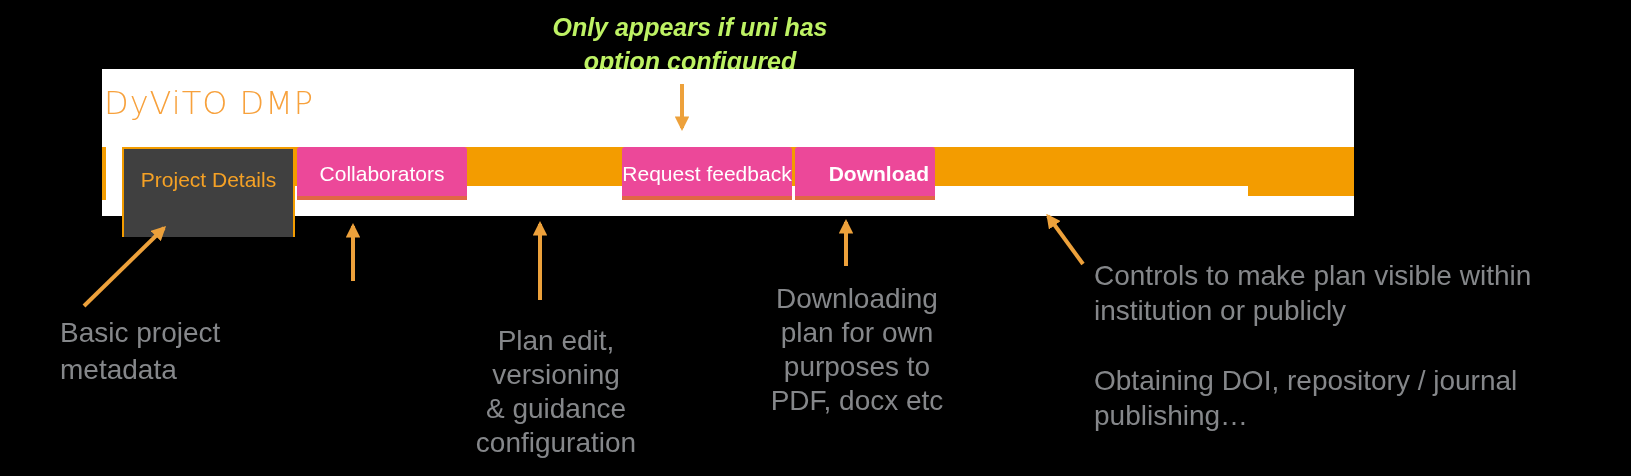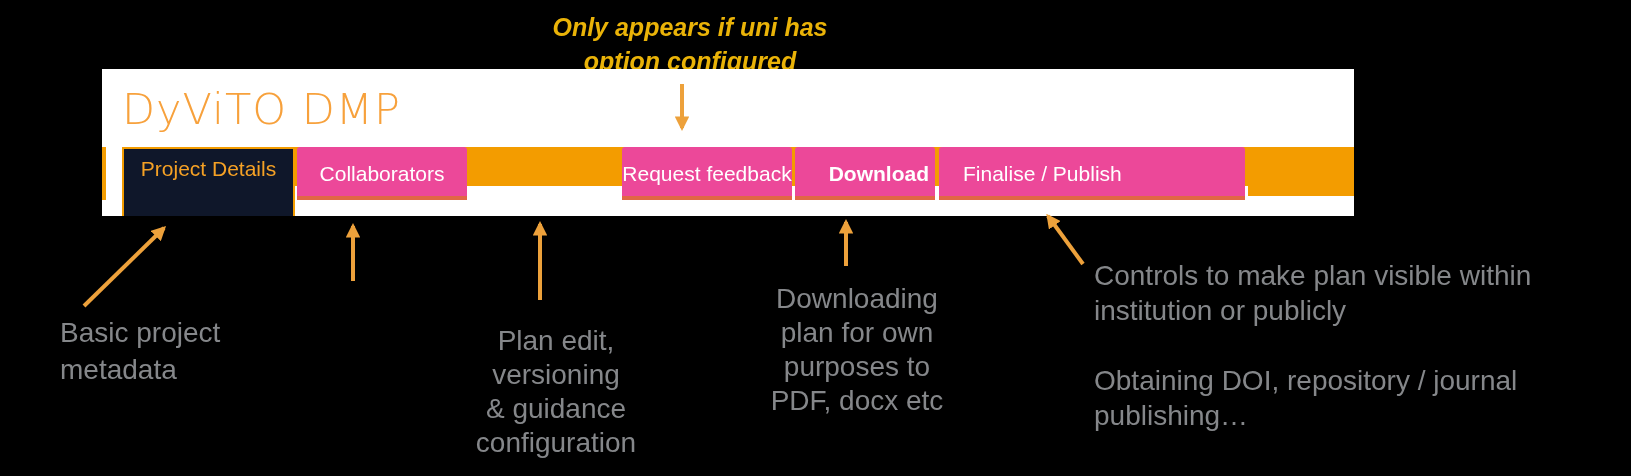--- a/index.html
+++ b/index.html
@@ -11,58 +11,58 @@
 
   
   .note {
     position:absolute; color:#85878A; font-size:28px; line-height:37px;
     white-space:pre-line; z-index:1;
   }
   .note.center { text-align:center; }
   #config-note {
     left:530px; top:10px; width:320px; text-align:center;
     font-style:italic; font-weight:600; font-size:25px; line-height:34px;
-    color:#eab308; z-index:1;
+    color:#bef264; z-index:1;
   }
   #basic-note      { left:20px;  top:314px;margin-left:40px; }
   #collab-note     { left:255px; top:296px; }
   #writeplan-note  { left:456px; top:324px; width:200px; line-height:34px; }
   #download-note   { left:757px; top:282px; width:200px; line-height:34px; }
   #finalise-note   { left:1094px; top:258px; width:480px; line-height:35px; }
 
   
   #panel {
     position:absolute; left:102px; top:69px; width:1252px; height:147px;
     background:#fff; z-index:2;
   }
   #logo {
-    position:absolute; left:122px; top:84px; z-index:3;
+    position:absolute; left:104px; top:84px; z-index:3;
     font-family:"DejaVu Sans", sans-serif; font-weight:300;
-    font-size:43px; letter-spacing:1px; color:#F7A13C; cursor:pointer;
+    font-size:32px; letter-spacing:1px; color:#F7A13C; cursor:pointer;
   }
 
   
   .tab-band {
     position:absolute; left:295px; top:147px; width:1059px; height:39px;
     background:#F39C00; z-index:2;
   }
   .tab-edge-sliver {
     position:absolute; left:102px; top:147px; width:4px; height:53px;
     background:#F39C00; z-index:2;
   }
   .tab {
     position:absolute; top:147px; height:53px; background:#ec4899;
     color:#fff; font-size:21px; display:flex; align-items:center;
     justify-content:center; z-index:3; cursor:pointer;
     border-radius:3px 3px 0 0;
     box-shadow: inset 0 -4px 0 rgba(216,130,0,0.55);
   }
   .tab.bold { font-weight:700; }
   #tab-project-details {
-    left:122px; width:173px; height:69px; background:#0f172a;
+    left:122px; width:173px; height:90px; background:#404040;
     border:2px solid #F39C00; border-bottom:none; border-radius:0;
     color:#F5A125; box-shadow:none; padding-bottom:27px; z-index:4;
   }
   #tab-collaborators     { left:297px; width:170px; }
   #tab-write-plan        { left:473px; width:147px; }
   #tab-request-feedback  { left:622px; width:170px; }
   #tab-download          { left:795px; width:140px; justify-content:flex-end; padding-right:6px; }
   #tab-finalise-publish  { left:939px; width:306px; justify-content:flex-start; padding-left:24px; }
   #tabbar-filler {
     position:absolute; left:1248px; top:147px; width:106px; height:49px;
@@ -87,21 +87,20 @@
 
   <div id="logo">DyViTO DMP</div>
 
   <div class="tab-edge-sliver"></div>
   <div class="tab-band"></div>
 
   <div id="tab-project-details" class="tab">Project Details</div>
   <div id="tab-collaborators" class="tab">Collaborators</div>
   <div id="tab-download" class="tab bold">Download</div>
   <div id="tab-request-feedback" class="tab">Request feedback</div>
-  <div id="tab-finalise-publish" class="tab">Finalise / Publish</div>
   <div id="tabbar-filler"></div>
 
   <div id="basic-note" class="note">Basic project
 metadata</div>
   <div id="writeplan-note" class="note center">Plan edit,
 versioning
 &amp; guidance
 configuration</div>
   <div id="download-note" class="note center">Downloading
 plan for own

